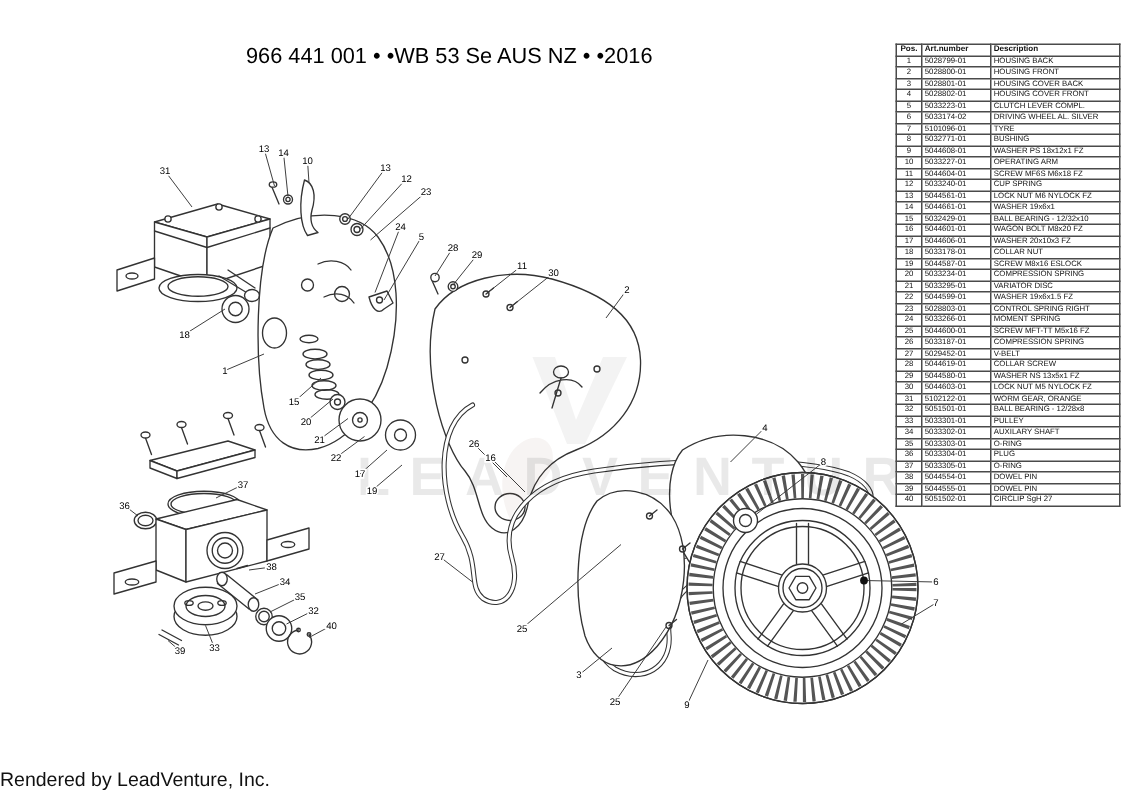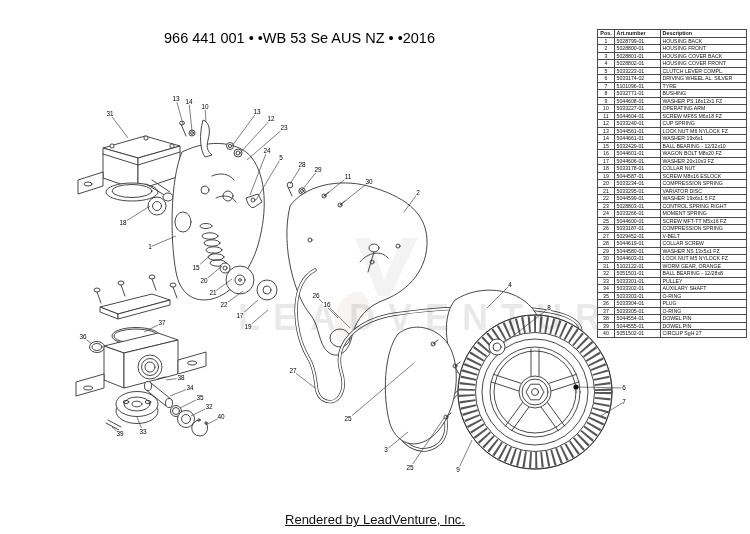--- a/index.html
+++ b/index.html
@@ -20,21 +20,21 @@
           font-family:"Liberation Sans",sans-serif;}
   
   .tablewrap{position:absolute;left:597px;top:29px;width:150px;}
   table.parts{border-collapse:collapse;width:100%;background:#fff;border:1.4px solid #333;table-layout:fixed;}
   .parts th,.parts td{border:1px solid #4a4a4a;font-size:5.2px;line-height:6.5px;height:6.5px;
       padding:0 1.5px;white-space:nowrap;overflow:hidden;text-align:left;color:#111;}
   .parts th{font-size:5.4px;font-weight:700;}
   .c-pos{width:13px;text-align:center !important;}
   .c-art{width:42px;}
   
-  .footer{position:absolute;left:0;right:0;top:512px;text-align:center;font-size:13px;color:#111;text-decoration:underline;}
+  .footer{position:absolute;left:0;right:0;top:512px;text-align:left;font-size:13px;color:#111;}
 </style>
 </head>
 <body>
 
 <div class="page">
 
   <h1 class="title">966 441 001 • •WB 53 Se AUS NZ • •2016</h1>
 
   <svg class="diagram" viewBox="0 0 750 534">
 

